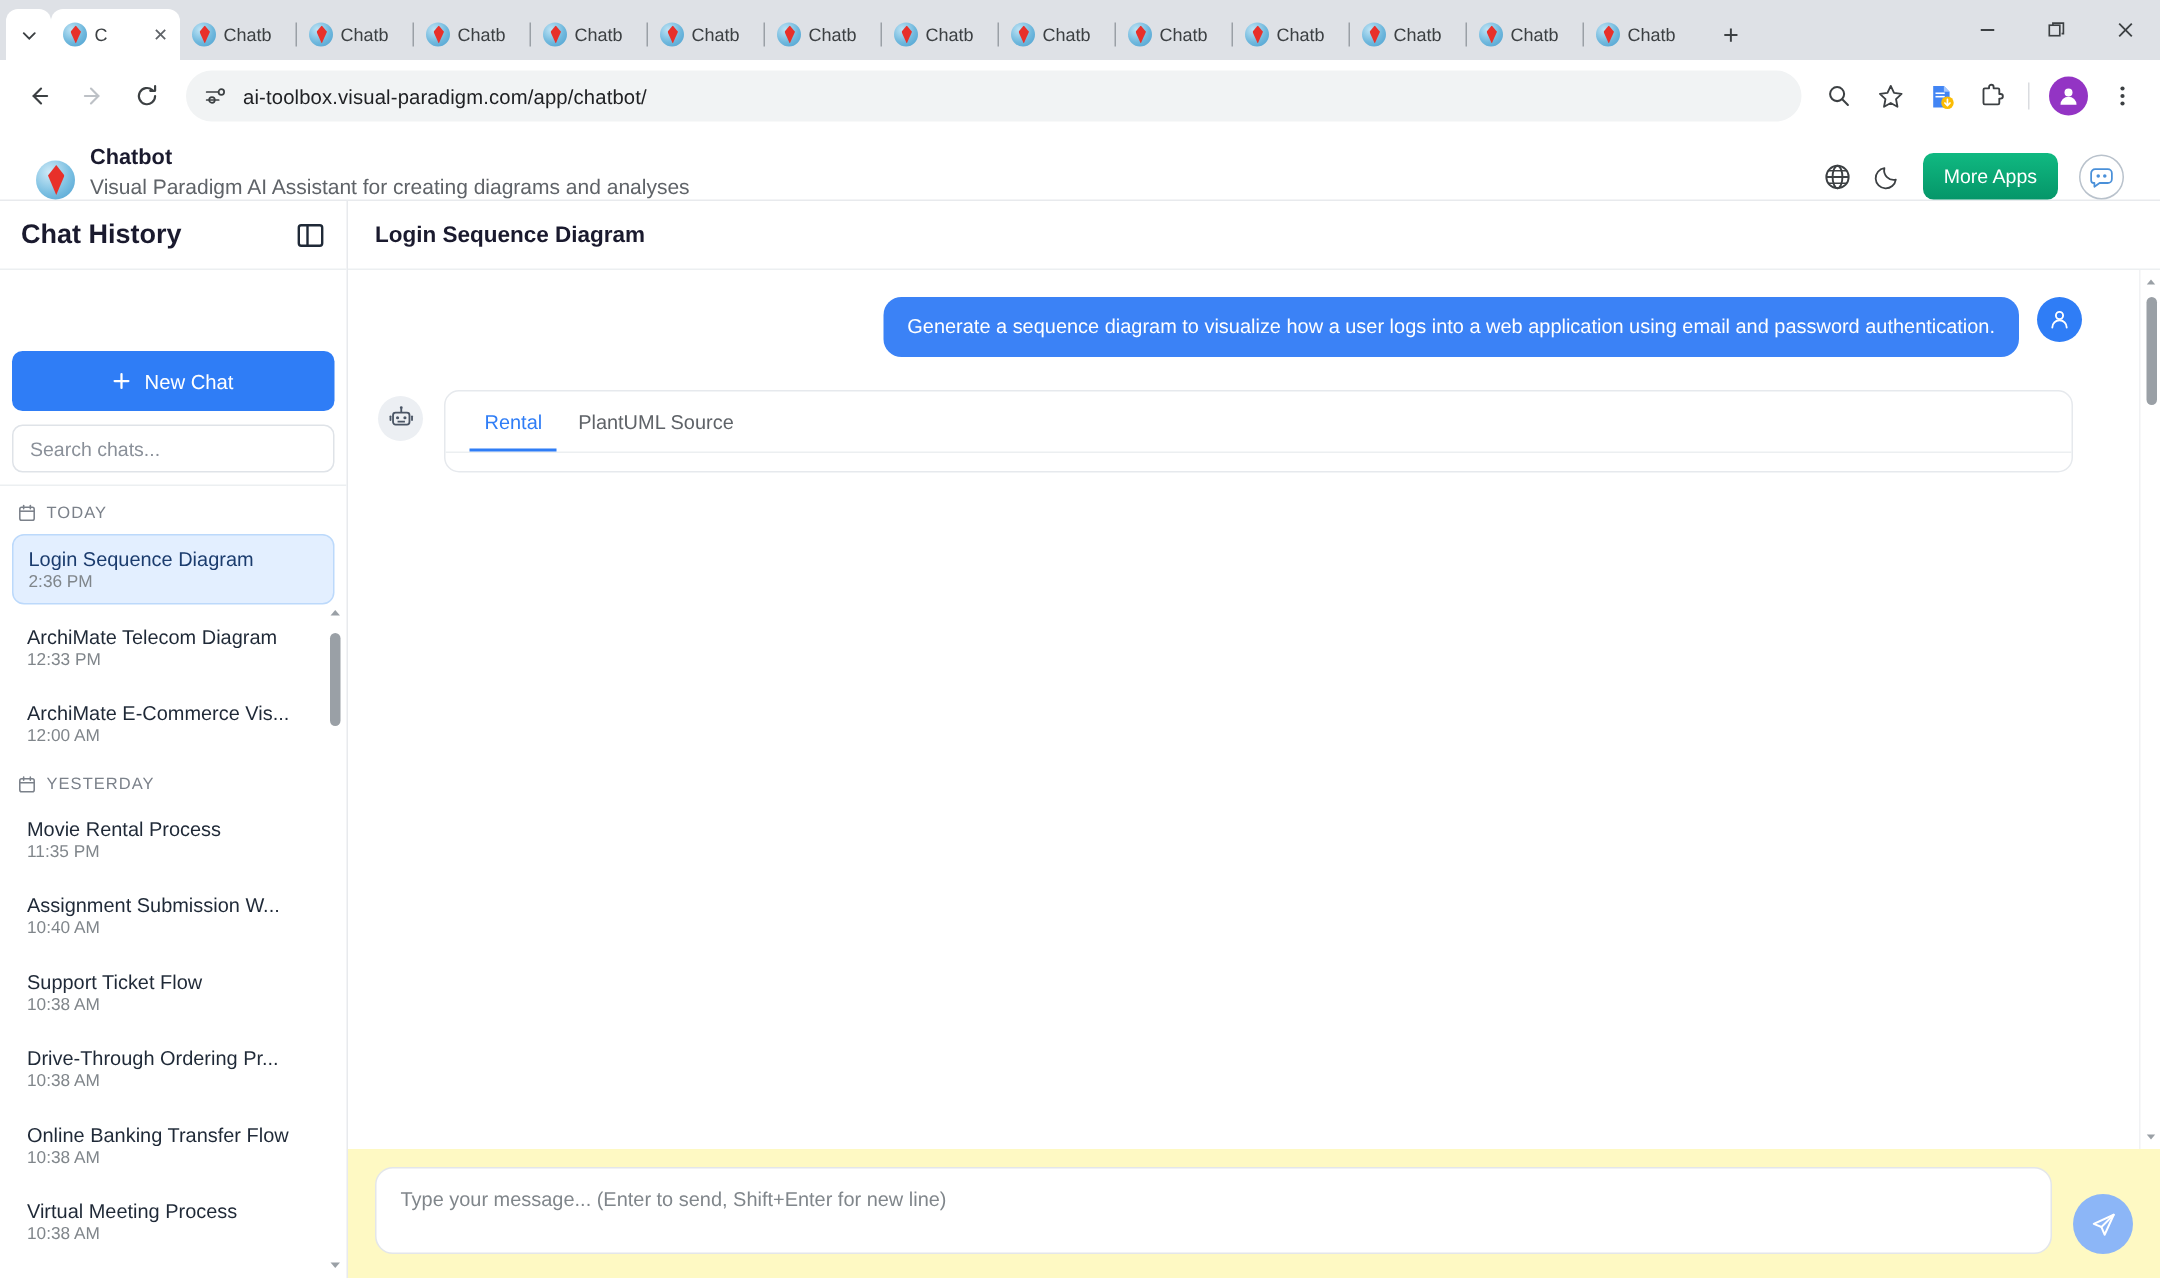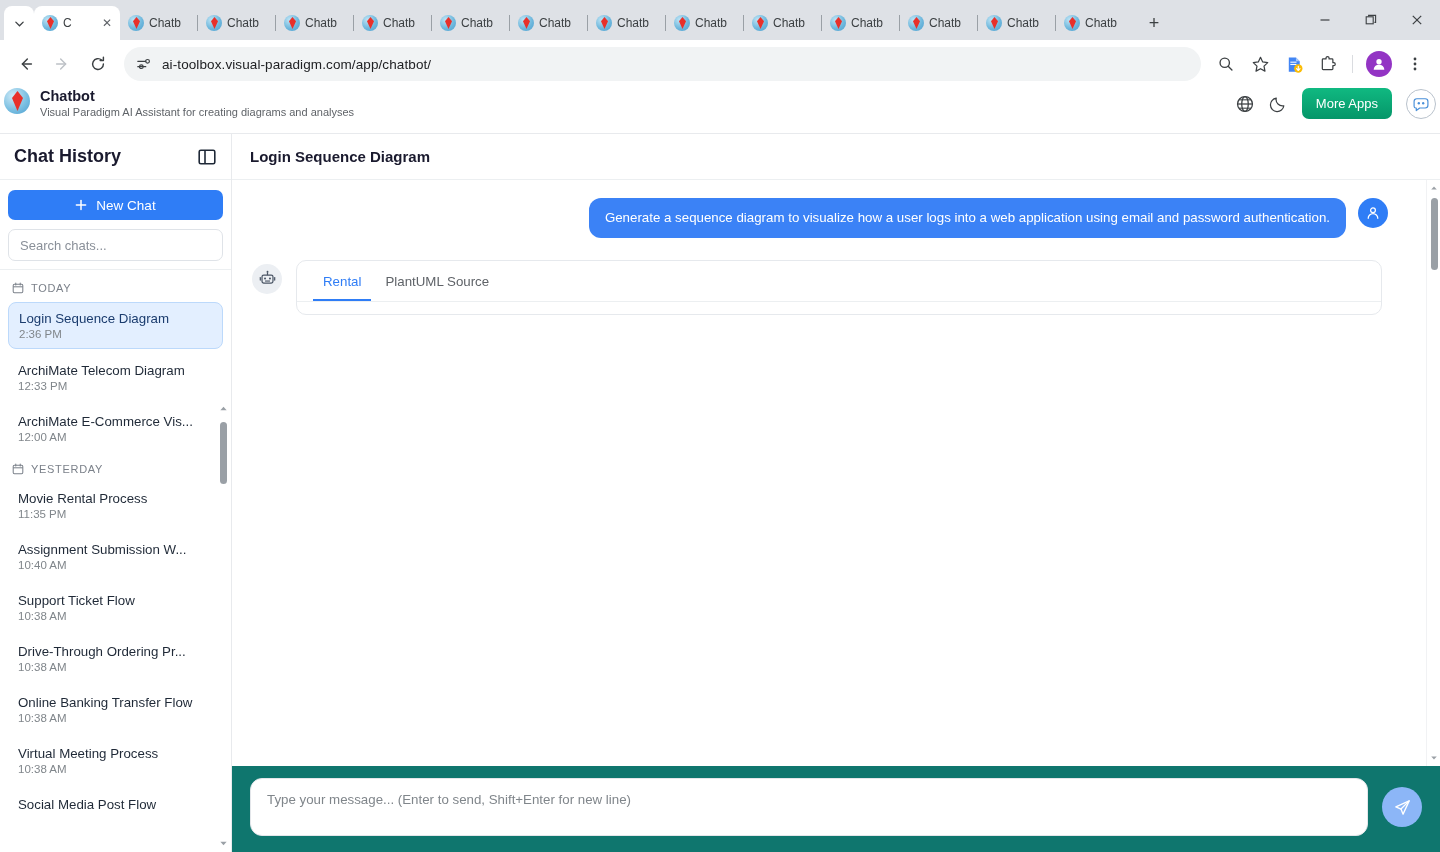--- a/index.html
+++ b/index.html
@@ -65,29 +65,29 @@
   .omnibox .url { font-size:13.5px; color:#202124; letter-spacing:0.1px; }
   .tb-icon { width:30px; height:30px; display:flex; align-items:center; justify-content:center; }
   .avatar-btn { width:26px; height:26px; border-radius:50%;
     background:#9334c4; display:flex; align-items:center; justify-content:center;
     margin:0 4px; }
   .tb-divider { width:1px; height:18px; background:#dadce0; margin:0 5px; }
 
   
   .app-header {
     height:46px; background:#fff; border-bottom:1px solid #e8eaed;
-    display:flex; align-items:flex-start; padding:0 4px; gap:10px; flex:0 0 46px;
+    display:flex; align-items:flex-end; padding:0 24px; gap:10px; flex:0 0 46px;
   }
   .app-logo { width:26px; height:26px; border-radius:50%; position:relative;
     background:radial-gradient(circle at 35% 30%, #cfeaf7 0%, #7cc0e2 55%, #4b9fd0 100%);
     overflow:hidden; flex:0 0 26px; }
   .app-logo::after { content:""; position:absolute; left:8px; top:3px; width:11px; height:20px;
     background:#e8302a; clip-path:polygon(50% 0, 100% 35%, 50% 100%, 0 35%); }
   .app-title { font-size:14.5px; font-weight:700; color:#1a1a2e; line-height:1.2; }
-  .app-sub { font-size:11px; color:#5f6368; line-height:1.3; }
+  .app-sub { font-size:14px; color:#5f6368; line-height:1.3; }
   .hdr-right { margin-left:auto; display:flex; align-items:center; gap:14px; }
   .more-apps {
     background:linear-gradient(180deg,#10b981 0%,#059669 100%);
     color:#fff; font-size:13px; font-weight:500; padding:8px 14px; border-radius:7px;
     border:none; cursor:pointer;
   }
   .bot-badge { width:30px; height:30px; border-radius:50%; border:1.5px solid #b9c2cc;
     display:flex; align-items:center; justify-content:center; background:#fff; }
 
   
@@ -95,23 +95,23 @@
 
   
   .sidebar { width:232px; border-right:1px solid #e8eaed; display:flex; flex-direction:column;
     background:#fff; flex:0 0 232px; position:relative; }
   .sb-head { height:46px; display:flex; align-items:center; padding:0 14px;
     border-bottom:1px solid #eceff1; flex:0 0 46px; }
   .sb-head-title { font-size:18px; font-weight:700; color:#1a1a2e; }
   .sb-collapse { margin-left:auto; width:20px; height:20px; }
   .sb-top { padding:10px 8px 8px; border-bottom:1px solid #eceff1; flex:0 0 auto; }
   .new-chat {
-    width:100%; height:30px; background:#2f7df6; color:#fff; border:none; border-radius:7px;
+    width:100%; height:40px; background:#2f7df6; color:#fff; border:none; border-radius:7px;
     font-size:13.5px; display:flex; align-items:center; justify-content:center; gap:9px;
-    cursor:pointer; font-family:inherit;
+    cursor:pointer; font-family:inherit;margin-top:44px;
   }
   .search-chats {
     width:100%; height:32px; margin-top:9px; border:1px solid #dfe3e8; border-radius:7px;
     padding:0 11px; font-size:13px; color:#5f6368; font-family:inherit; outline:none;
   }
   .search-chats::placeholder { color:#8a9099; }
   .chat-list { flex:1; overflow:hidden; padding:6px 8px 0; position:relative; }
   .group-label { display:flex; align-items:center; gap:7px; font-size:11px; color:#7b818a;
     letter-spacing:.7px; padding:6px 4px 8px; }
   .chat-item { padding:8px 10px; border-radius:8px; margin-bottom:6px; cursor:pointer; }
@@ -152,22 +152,22 @@
   .ctab.active { color:#2f7df6; border-bottom:2.5px solid #2f7df6; }
   .canvas-wrap { position:relative; flex:1; margin:6px; background:#fafbfc;
     border-radius:4px; overflow:hidden; }
 
   .v-scroll { position:absolute; right:0; top:0; bottom:0; width:14px; background:#fff;
     border-left:1px solid #f1f2f4; }
   .v-arrow { position:absolute; left:3px; width:8px; height:8px; color:#9aa0a6; }
   .v-thumb { position:absolute; left:3.5px; width:7px; top:18px; height:72px;
     background:#9aa0a6; border-radius:4px; }
 
-  .composer { flex:0 0 auto; padding:12px 18px 16px; display:flex; align-items:center; gap:14px;
-    background:#0f766e; }
+  .composer { flex:0 0 auto; padding:12px 18px 16px; display:flex; align-items:flex-end; gap:14px;
+    background:#fef9c3; }
   .composer-box { flex:1; height:58px; border:1px solid #e3e6ea; border-radius:12px;
     padding:12px 16px; font-size:13.3px; color:#80868b; font-family:inherit;
     outline:none; resize:none; line-height:1.4; }
   .composer-box::placeholder { color:#80868b; }
   .send-btn { width:40px; height:40px; border-radius:50%; background:#8cb6f7; border:none;
     display:flex; align-items:center; justify-content:center; cursor:pointer; flex:0 0 40px; }
 
   
   svg { display:block; }
 </style>

